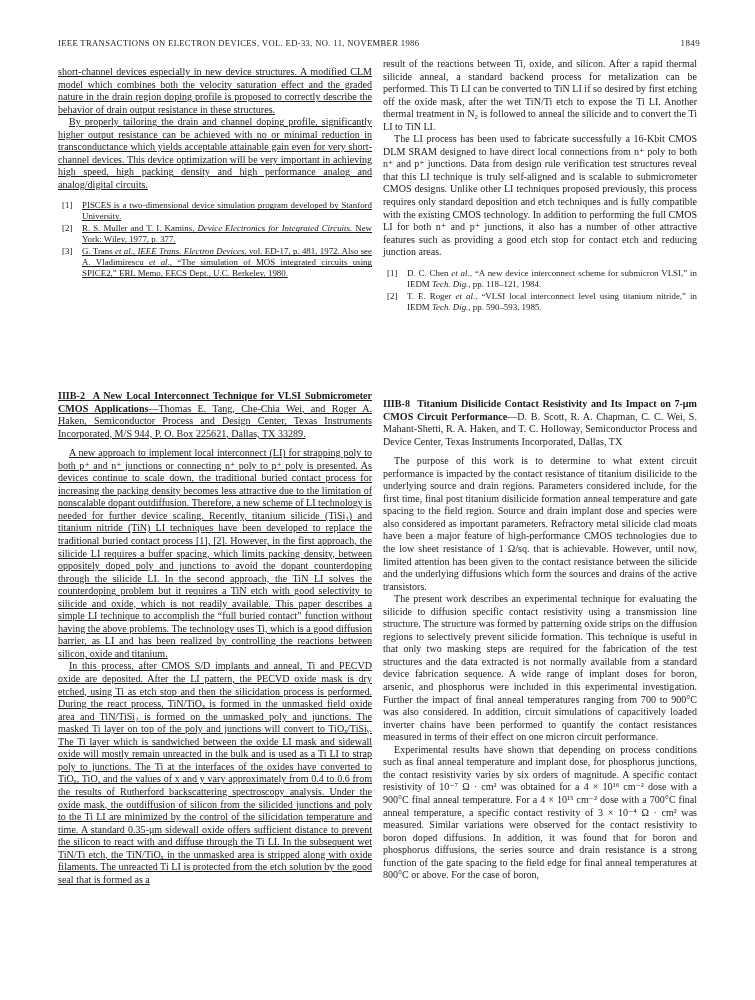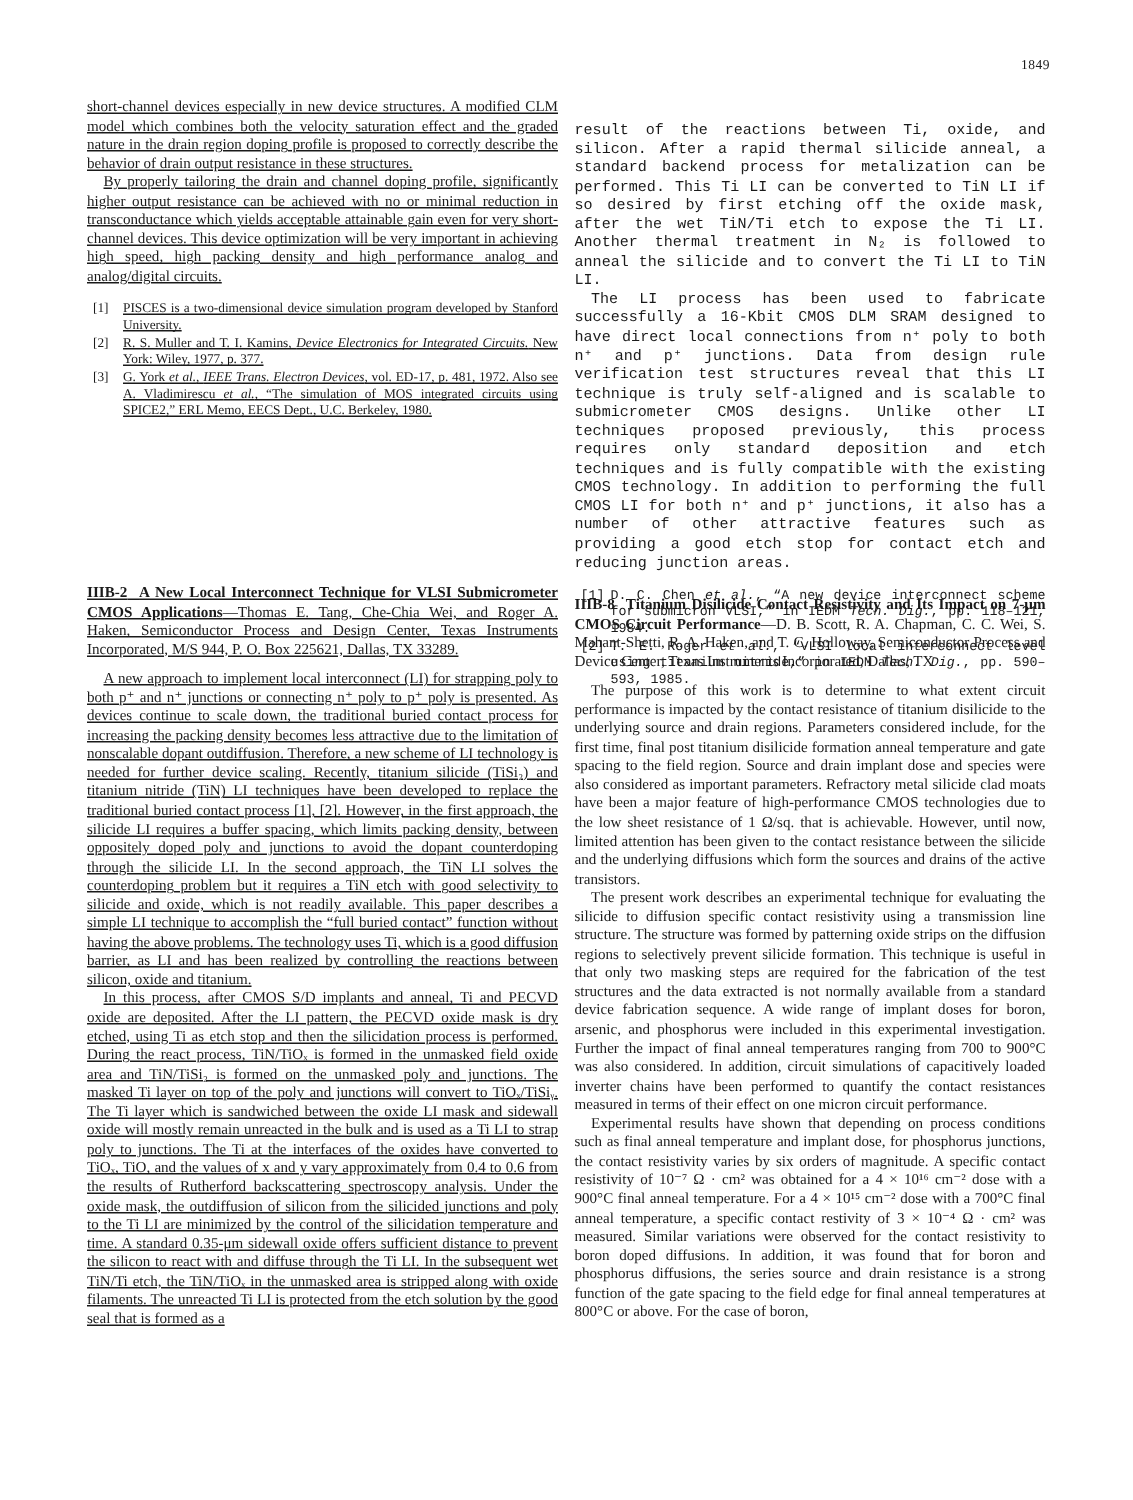--- a/index.html
+++ b/index.html
@@ -20,52 +20,53 @@
   .ref .num { position:absolute; left:4px; top:0; }
   .ref i, i { font-style:italic; }
   .abstract-head { font-size:10.1px; line-height:12.55px; text-align:justify; }
   .abstract-head b { font-weight:bold; }
   .gap { height:7px; }
 </style>
 </head>
 <body>
 
 <div class="header">
+  <span class="journal">IEEE TRANSACTIONS ON ELECTRON DEVICES, VOL. ED-33, NO. 11, NOVEMBER 1986</span>
   <span class="page">1849</span>
 </div>
 
 <div class="col left" style="top:66px;">
   <p>short-channel devices especially in new device structures. A modified CLM model which combines both the velocity saturation effect and the graded nature in the drain region doping profile is proposed to correctly describe the behavior of drain output resistance in these structures.</p>
   <p class="ind">By properly tailoring the drain and channel doping profile, significantly higher output resistance can be achieved with no or minimal reduction in transconductance which yields acceptable attainable gain even for very short-channel devices. This device optimization will be very important in achieving high speed, high packing density and high performance analog and analog/digital circuits.</p>
   <div class="refs">
     <div class="ref">
       <span class="num">[1]</span>
       <span>PISCES is a two-dimensional device simulation program developed by Stanford University.</span>
     </div>
     <div class="ref">
       <span class="num">[2]</span>
       <span>R. S. Muller and T. I. Kamins, </span><i>Device Electronics for Integrated Circuits.</i><span> New York: Wiley, 1977, p. 377.</span>
     </div>
     <div class="ref">
       <span class="num">[3]</span>
-      <span>G. York </span><i>et al.</i><span>, </span><i>IEEE Trans. Electron Devices</i><span>, vol. ED-17, p. 481, 1972. Also see A. Vladimirescu </span><i>et al.</i><span>, “The simulation of MOS integrated circuits using SPICE2,” ERL Memo, EECS Dept., U.C. Berkeley, 1980.</span>
+      <span>G. Trans </span><i>et al.</i><span>, </span><i>IEEE Trans. Electron Devices</i><span>, vol. ED-17, p. 481, 1972. Also see A. Vladimirescu </span><i>et al.</i><span>, “The simulation of MOS integrated circuits using SPICE2,” ERL Memo, EECS Dept., U.C. Berkeley, 1980.</span>
     </div>
   </div>
 </div>
 
 <div class="col left" style="top:390px;">
   <div class="abstract-head">
     <b>IIIB-2</b>&nbsp;&nbsp;<b>A New Local Interconnect Technique for VLSI Submicrometer CMOS Applications</b><span>—Thomas E. Tang, Che-Chia Wei, and Roger A. Haken, Semiconductor Process and Design Center, Texas Instruments Incorporated, M/S 944, P. O. Box 225621, Dallas, TX 33289.</span>
   </div>
   <div class="gap"></div>
   <p class="ind">A new approach to implement local interconnect (LI) for strapping poly to both p⁺ and n⁺ junctions or connecting n⁺ poly to p⁺ poly is presented. As devices continue to scale down, the traditional buried contact process for increasing the packing density becomes less attractive due to the limitation of nonscalable dopant outdiffusion. Therefore, a new scheme of LI technology is needed for further device scaling. Recently, titanium silicide (TiSi₂) and titanium nitride (TiN) LI techniques have been developed to replace the traditional buried contact process [1], [2]. However, in the first approach, the silicide LI requires a buffer spacing, which limits packing density, between oppositely doped poly and junctions to avoid the dopant counterdoping through the silicide LI. In the second approach, the TiN LI solves the counterdoping problem but it requires a TiN etch with good selectivity to silicide and oxide, which is not readily available. This paper describes a simple LI technique to accomplish the “full buried contact” function without having the above problems. The technology uses Ti, which is a good diffusion barrier, as LI and has been realized by controlling the reactions between silicon, oxide and titanium.</p>
   <p class="ind">In this process, after CMOS S/D implants and anneal, Ti and PECVD oxide are deposited. After the LI pattern, the PECVD oxide mask is dry etched, using Ti as etch stop and then the silicidation process is performed. During the react process, TiN/TiOₓ is formed in the unmasked field oxide area and TiN/TiSi₂ is formed on the unmasked poly and junctions. The masked Ti layer on top of the poly and junctions will convert to TiOₓ/TiSiᵧ. The Ti layer which is sandwiched between the oxide LI mask and sidewall oxide will mostly remain unreacted in the bulk and is used as a Ti LI to strap poly to junctions. The Ti at the interfaces of the oxides have converted to TiOₓ, TiO, and the values of x and y vary approximately from 0.4 to 0.6 from the results of Rutherford backscattering spectroscopy analysis. Under the oxide mask, the outdiffusion of silicon from the silicided junctions and poly to the Ti LI are minimized by the control of the silicidation temperature and time. A standard 0.35-μm sidewall oxide offers sufficient distance to prevent the silicon to react with and diffuse through the Ti LI. In the subsequent wet TiN/Ti etch, the TiN/TiOₓ in the unmasked area is stripped along with oxide filaments. The unreacted Ti LI is protected from the etch solution by the good seal that is formed as a</p>
 </div>
 
-<div class="col right" style="top:82px;font-family:Liberation Mono, monospace;">
+<div class="col right" style="top:58px;">
   <p>result of the reactions between Ti, oxide, and silicon. After a rapid thermal silicide anneal, a standard backend process for metalization can be performed. This Ti LI can be converted to TiN LI if so desired by first etching off the oxide mask, after the wet TiN/Ti etch to expose the Ti LI. Another thermal treatment in N₂ is followed to anneal the silicide and to convert the Ti LI to TiN LI.</p>
   <p class="ind">The LI process has been used to fabricate successfully a 16-Kbit CMOS DLM SRAM designed to have direct local connections from n⁺ poly to both n⁺ and p⁺ junctions. Data from design rule verification test structures reveal that this LI technique is truly self-aligned and is scalable to submicrometer CMOS designs. Unlike other LI techniques proposed previously, this process requires only standard deposition and etch techniques and is fully compatible with the existing CMOS technology. In addition to performing the full CMOS LI for both n⁺ and p⁺ junctions, it also has a number of other attractive features such as providing a good etch stop for contact etch and reducing junction areas.</p>
   <div class="refs">
     <div class="ref">
       <span class="num">[1]</span>
       <span>D. C. Chen </span><i>et al.</i><span>, “A new device interconnect scheme for submicron VLSI,” in IEDM </span><i>Tech. Dig.</i><span>, pp. 118–121, 1984.</span>
     </div>
     <div class="ref">
       <span class="num">[2]</span>
       <span>T. E. Roger </span><i>et al.</i><span>, “VLSI local interconnect level using titanium nitride,” in IEDM </span><i>Tech. Dig.</i><span>, pp. 590–593, 1985.</span>

